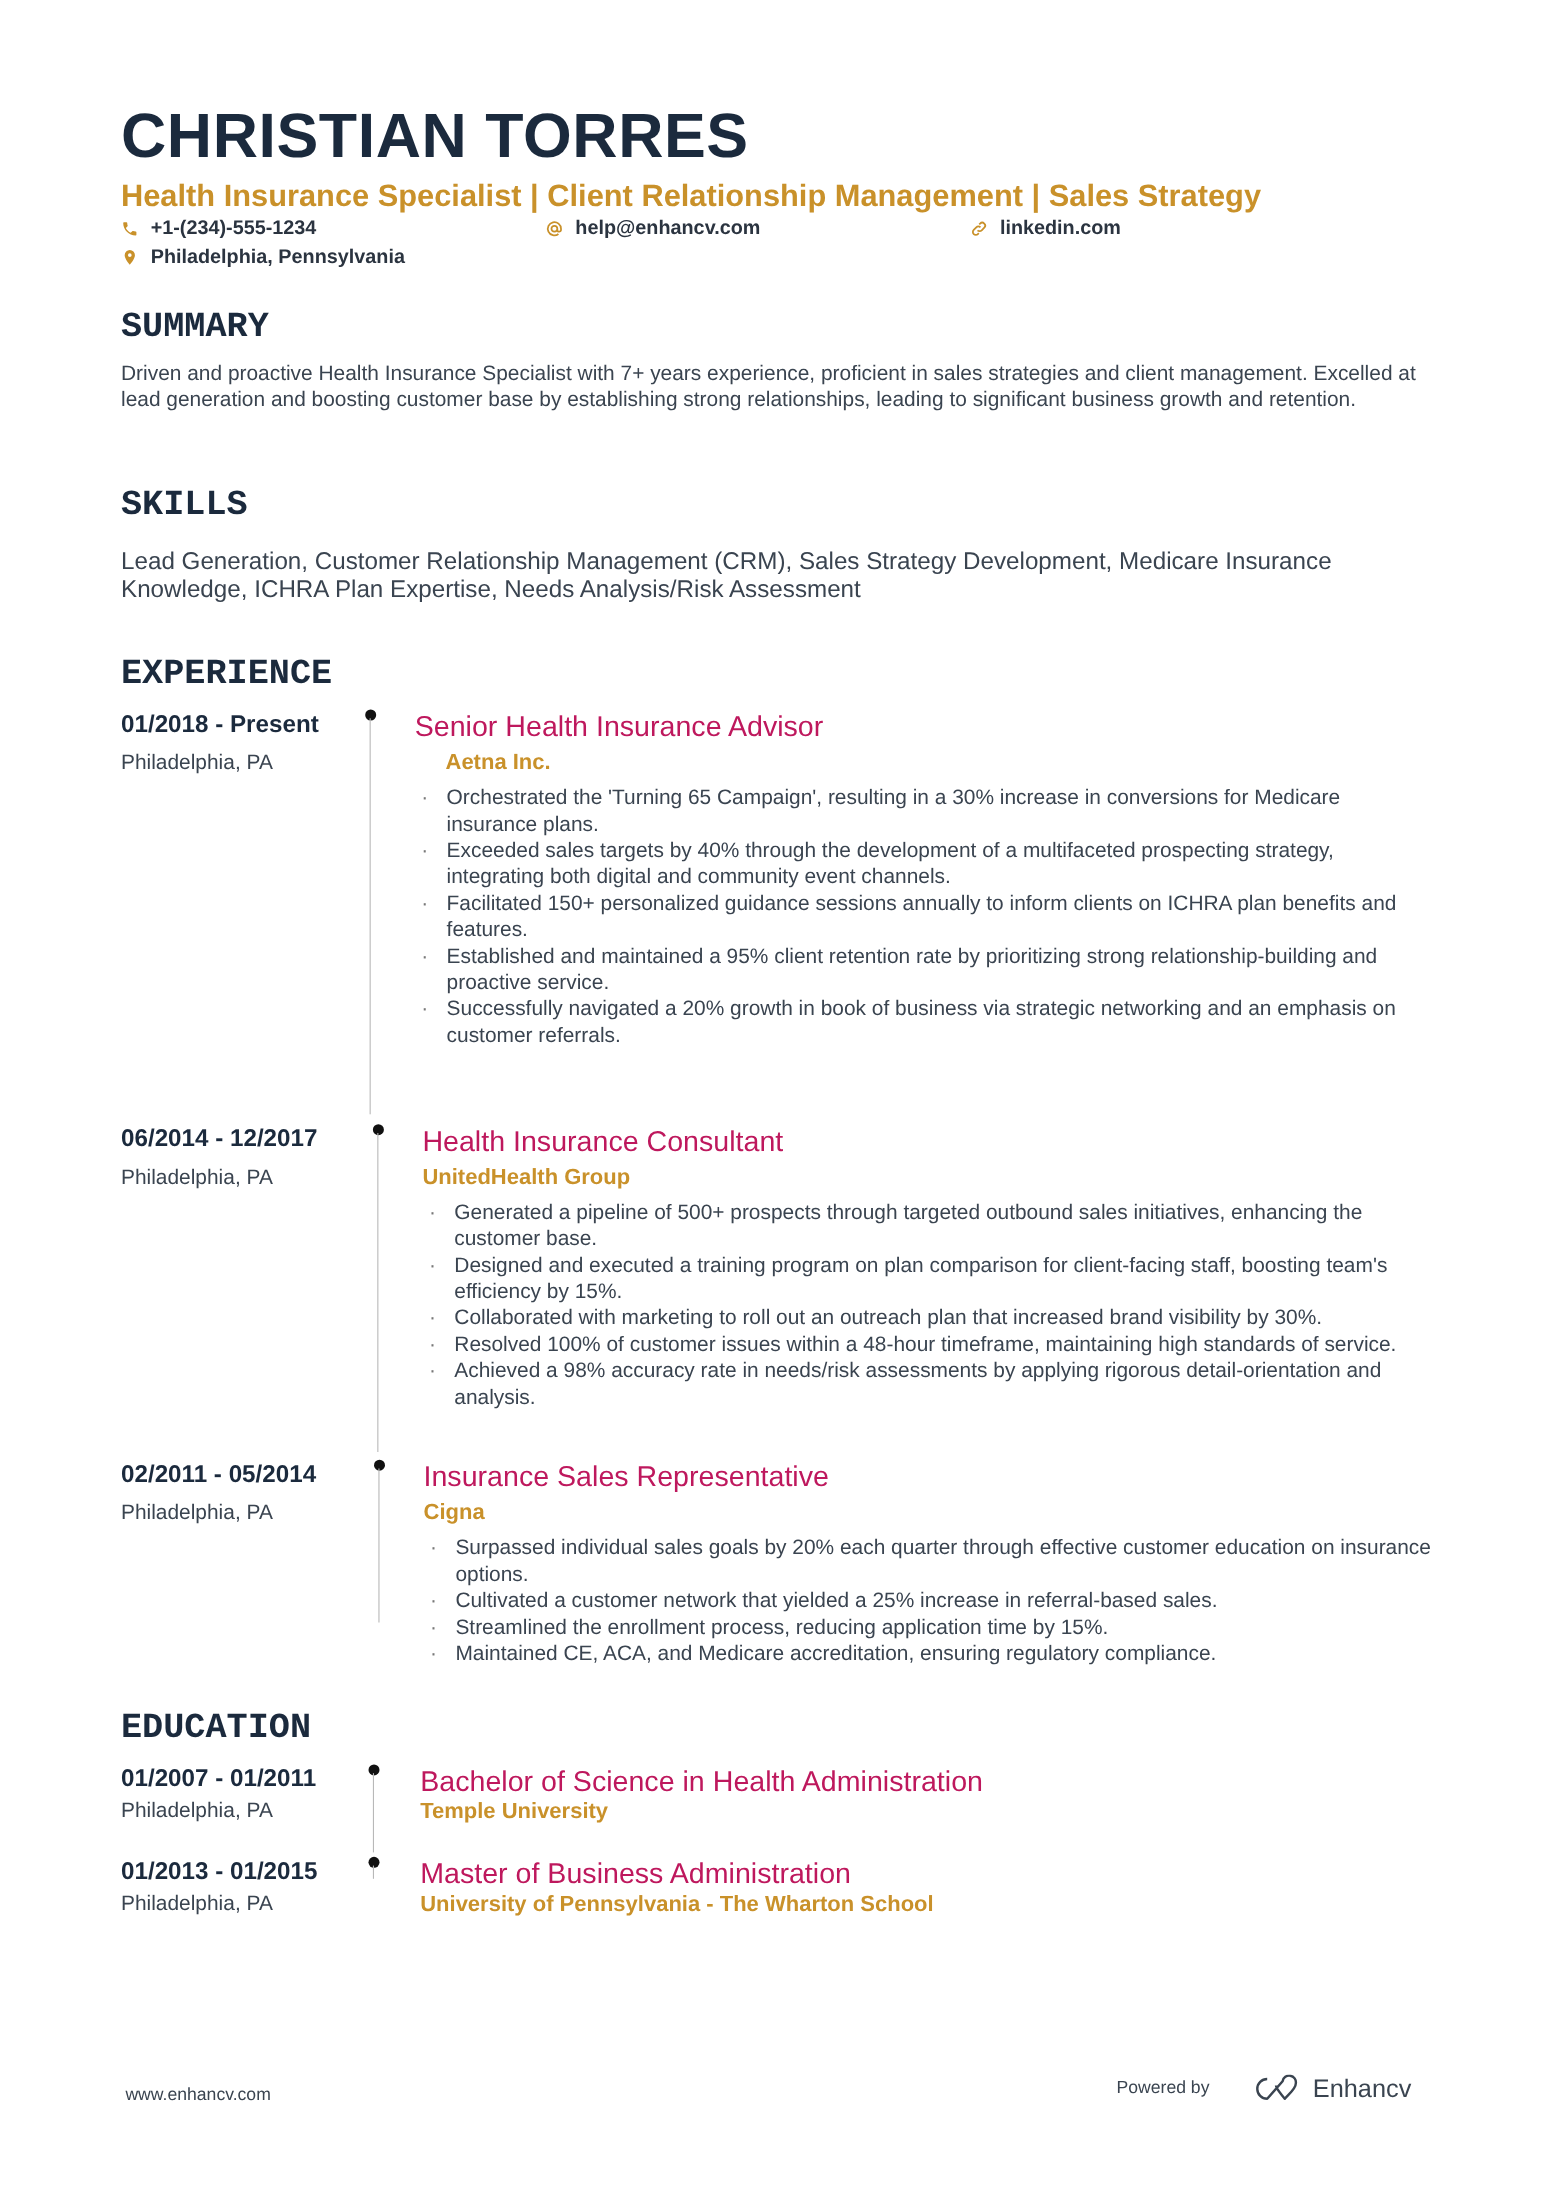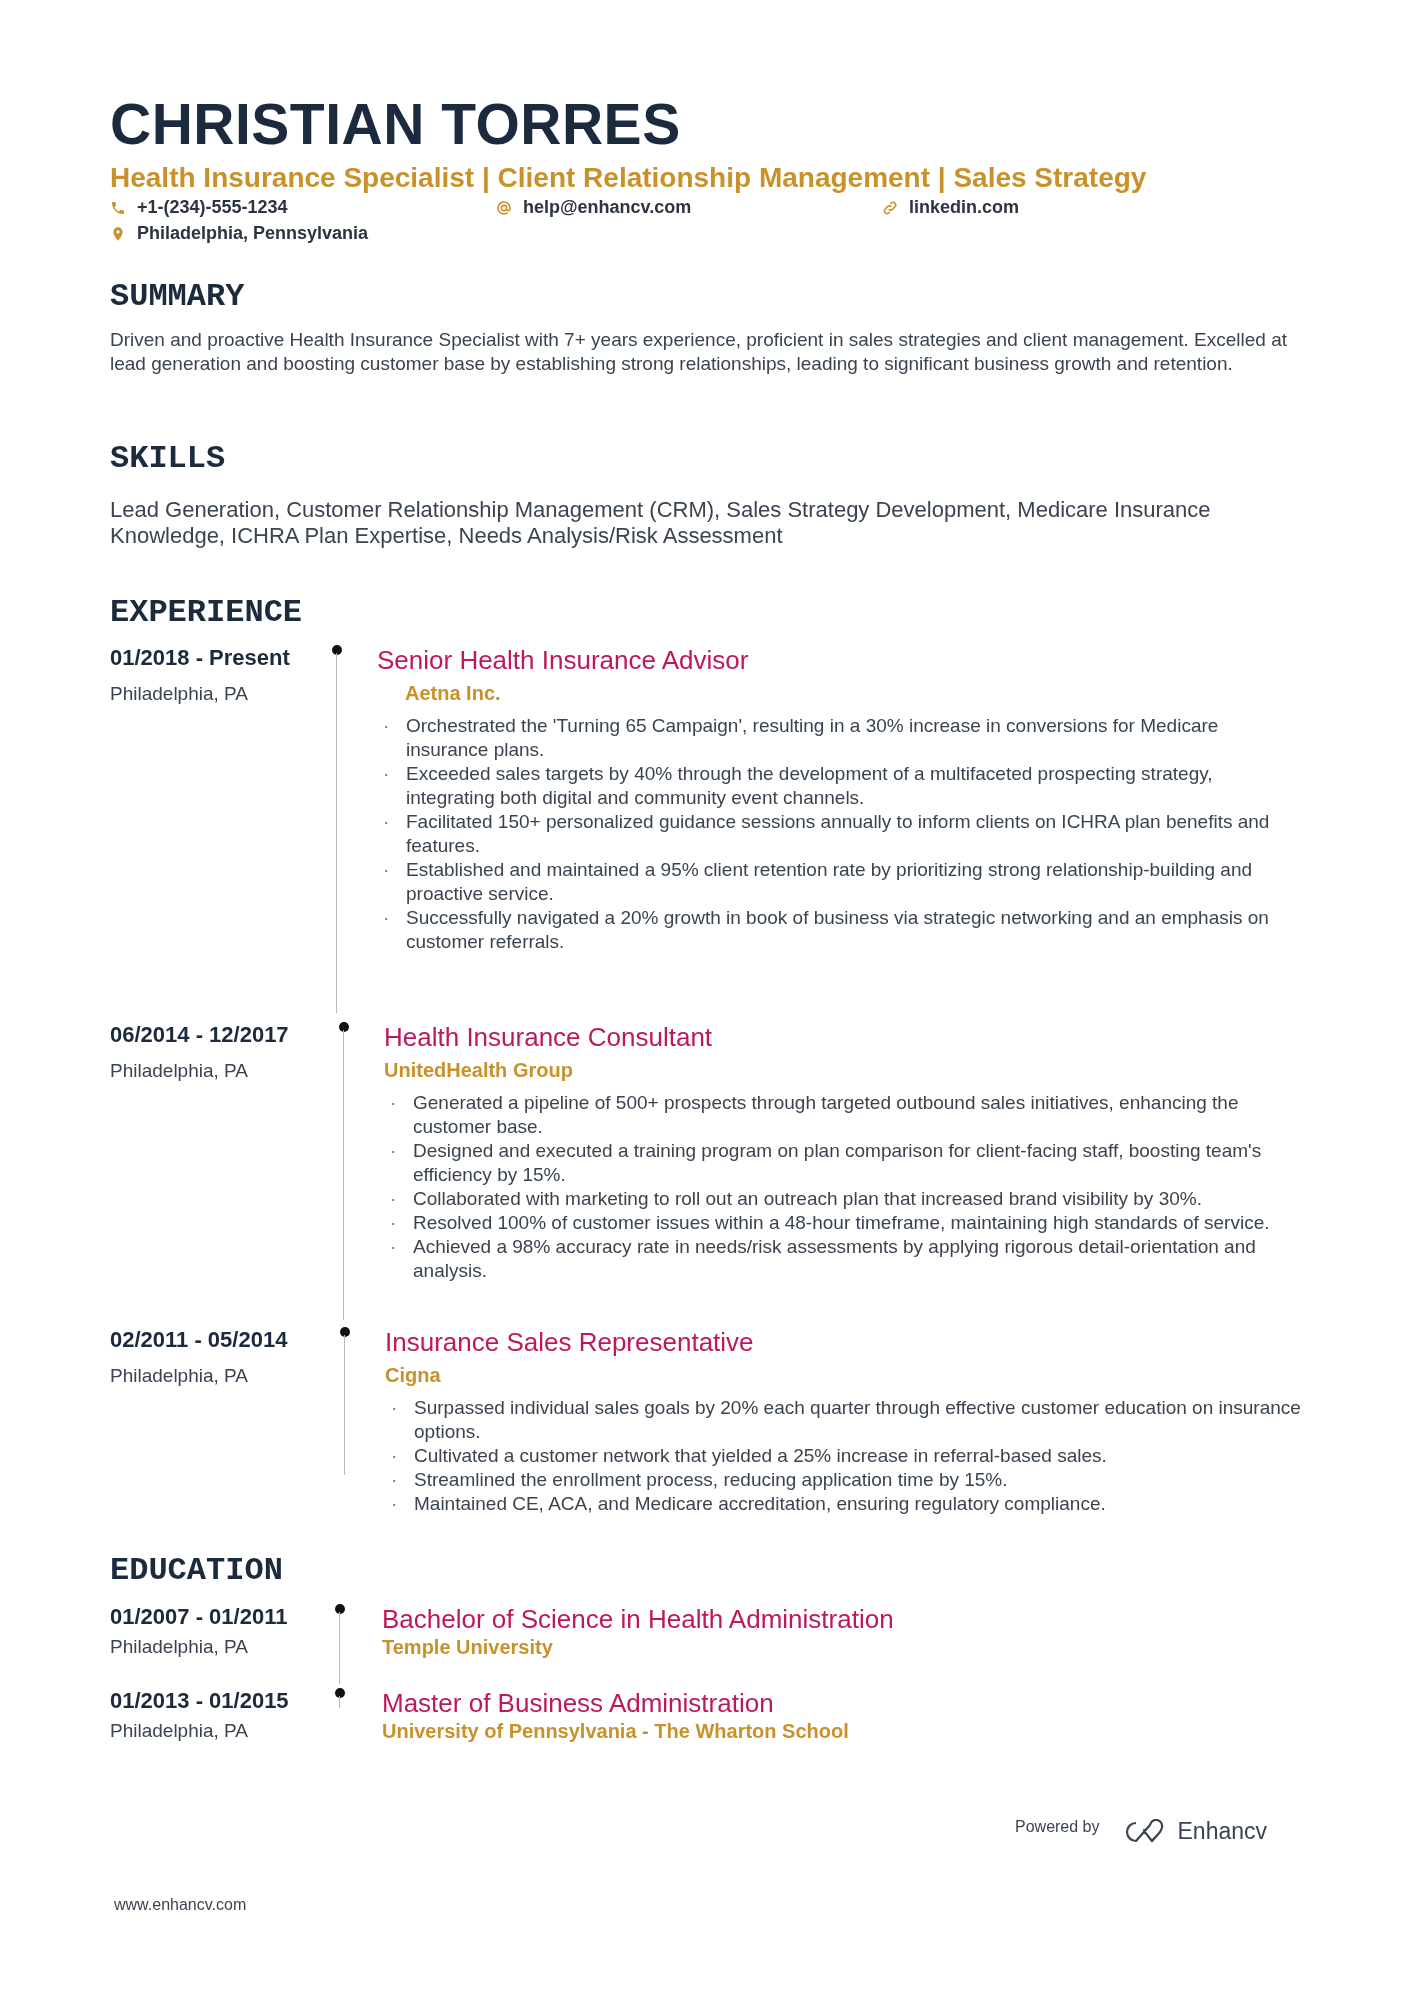--- a/index.html
+++ b/index.html
@@ -17,21 +17,21 @@
   .date { position: absolute; left: 0; top: 0; font-size: 22px; font-weight: 700; color: #1b2a3d; white-space: nowrap; }
   .loc { position: absolute; left: 0; font-size: 19px; color: #3a4450; white-space: nowrap; }
   .dot { position: absolute; width: 10px; height: 10px; border-radius: 50%; background: #111; }
   .vline { position: absolute; width: 1px; background: #b8b8b8; }
   .role { position: absolute; font-size: 26px; color: #be185d; white-space: nowrap; }
   .company { position: absolute; font-size: 20px; font-weight: 700; color: #c9912a; white-space: nowrap; }
   .bullets { position: absolute; list-style: none; width: 920px; }
   .bullets li { position: relative; padding-left: 29px; font-size: 19px; line-height: 24px; color: #3a4450; }
   .bullets li::before { content: "·"; position: absolute; left: 6px; top: 0; color: #777; font-size: 19px; }
   .footer-left { position: absolute; left: 114px; top: 1896px; font-size: 16px; color: #3a4450; }
-  .footer-right { position: absolute; left: 1015px; top: 1818px; display: flex; align-items: flex-start; gap: 22px; }
+  .footer-right { position: absolute; left: 1015px; top: 1885px; display: flex; align-items: center; gap: 38px; }
   .powered { font-size: 16px; color: #3a4450; }
   .brand { display: flex; align-items: center; gap: 10px; font-size: 23px; color: #3a4450; }
 </style>
 </head>
 <body>
 
 <div class="page">
 
   <div class="name">CHRISTIAN TORRES</div>
   <div class="headline">Health Insurance Specialist | Client Relationship Management | Sales Strategy</div>

